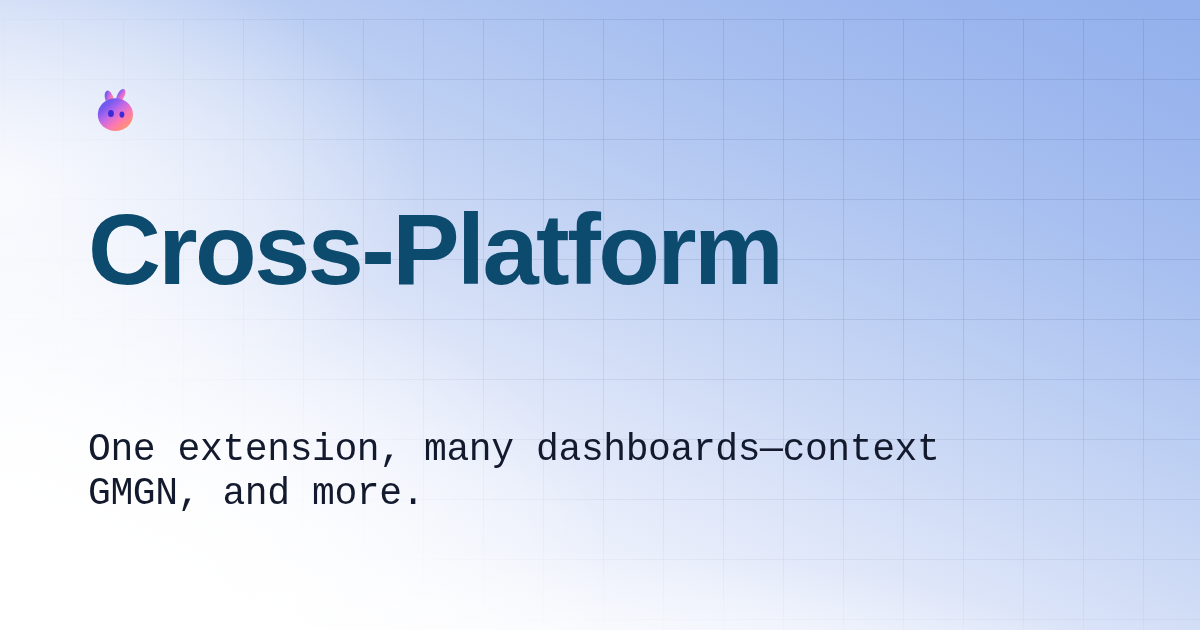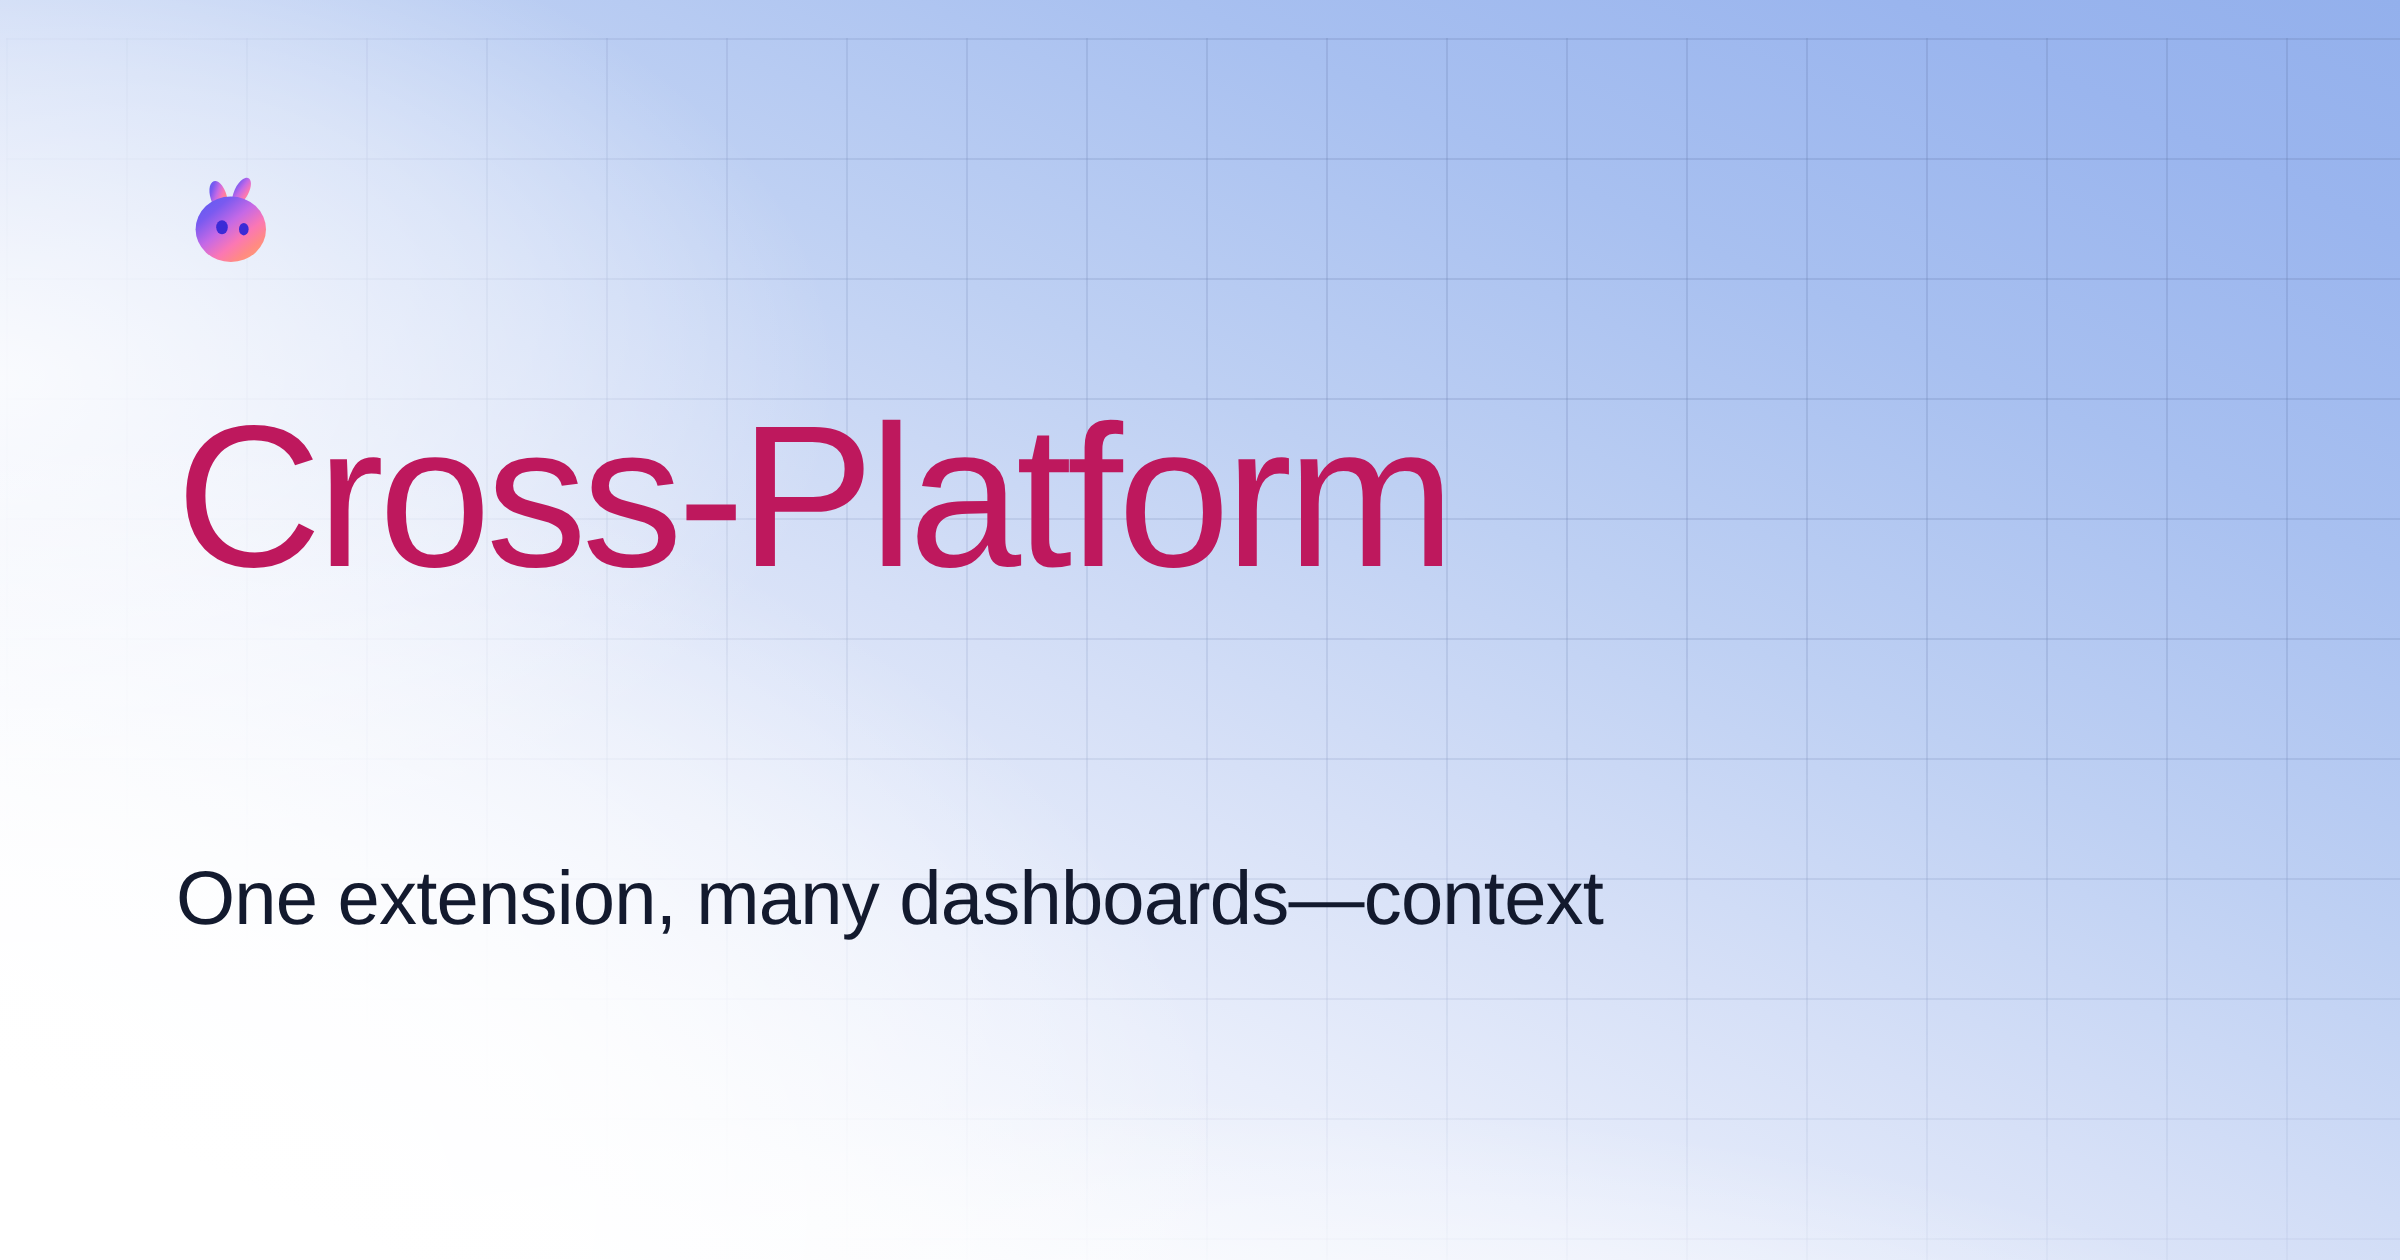--- a/index.html
+++ b/index.html
@@ -58,36 +58,36 @@
     position:absolute;
     left:0; top:82px;
     width:56px; height:56px;
   }
   .headline {
     position:absolute;
     left:0; top:199px;
     width:820px;
     font-size:101px;
     line-height:101px;
-    font-weight:normal;
+    font-weight:bold;
     letter-spacing:-2.6px;
-    color:#be185d;
+    color:#0c4a6e;
   }
   .headline-line { display:block; white-space:nowrap; }
   .subhead {
     position:absolute;
     left:0; top:428px;
     width:760px;
     font-size:38px;
     line-height:44px;
     font-weight:normal;
     letter-spacing:-0.4px;
     color:#131a2e;
   }
-  .subhead-line { display:block; white-space:nowrap; }
+  .subhead-line { display:block; white-space:nowrap;font-family:Liberation Mono, monospace; }
 </style>
 </head>
 <body>
 
 <div class="card">
 
   <div class="bg-gradient"></div>
   <div class="bg-grid"></div>
   <div class="bg-glow"></div>
 
@@ -116,16 +116,17 @@
         <ellipse cx="33.9" cy="32.6" rx="2.4" ry="3.1" fill="#3b2bd6"></ellipse>
       </svg>
     </div>
 
     <h1 class="headline">
       <span class="headline-line">Cross-Platform</span>
     </h1>
 
     <p class="subhead">
       <span class="subhead-line">One extension, many dashboards—context</span>
+      <span class="subhead-line">GMGN, and more.</span>
     </p>
 
   </div>
 </div>
 
 </body></html>

